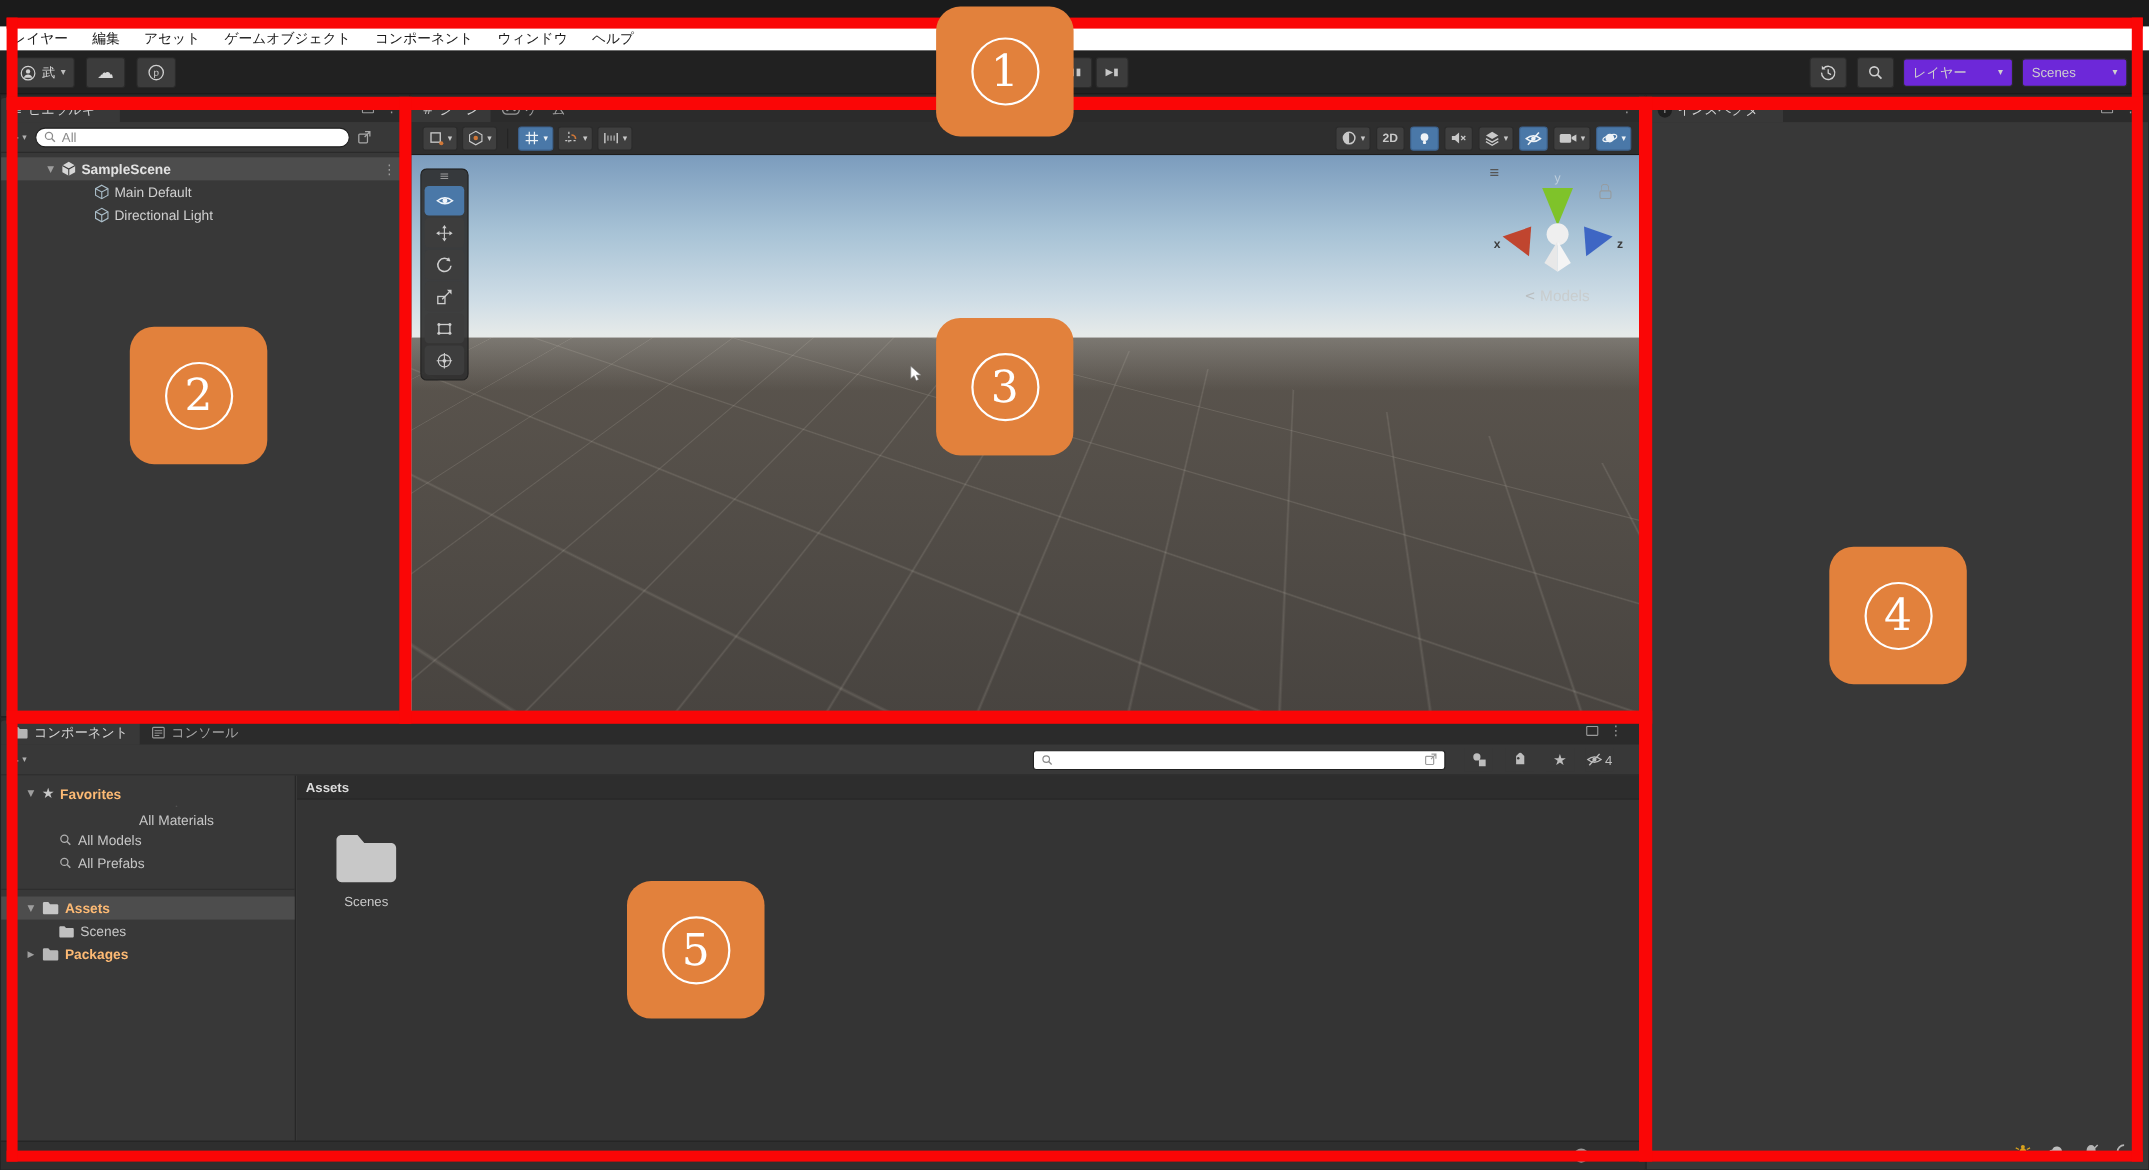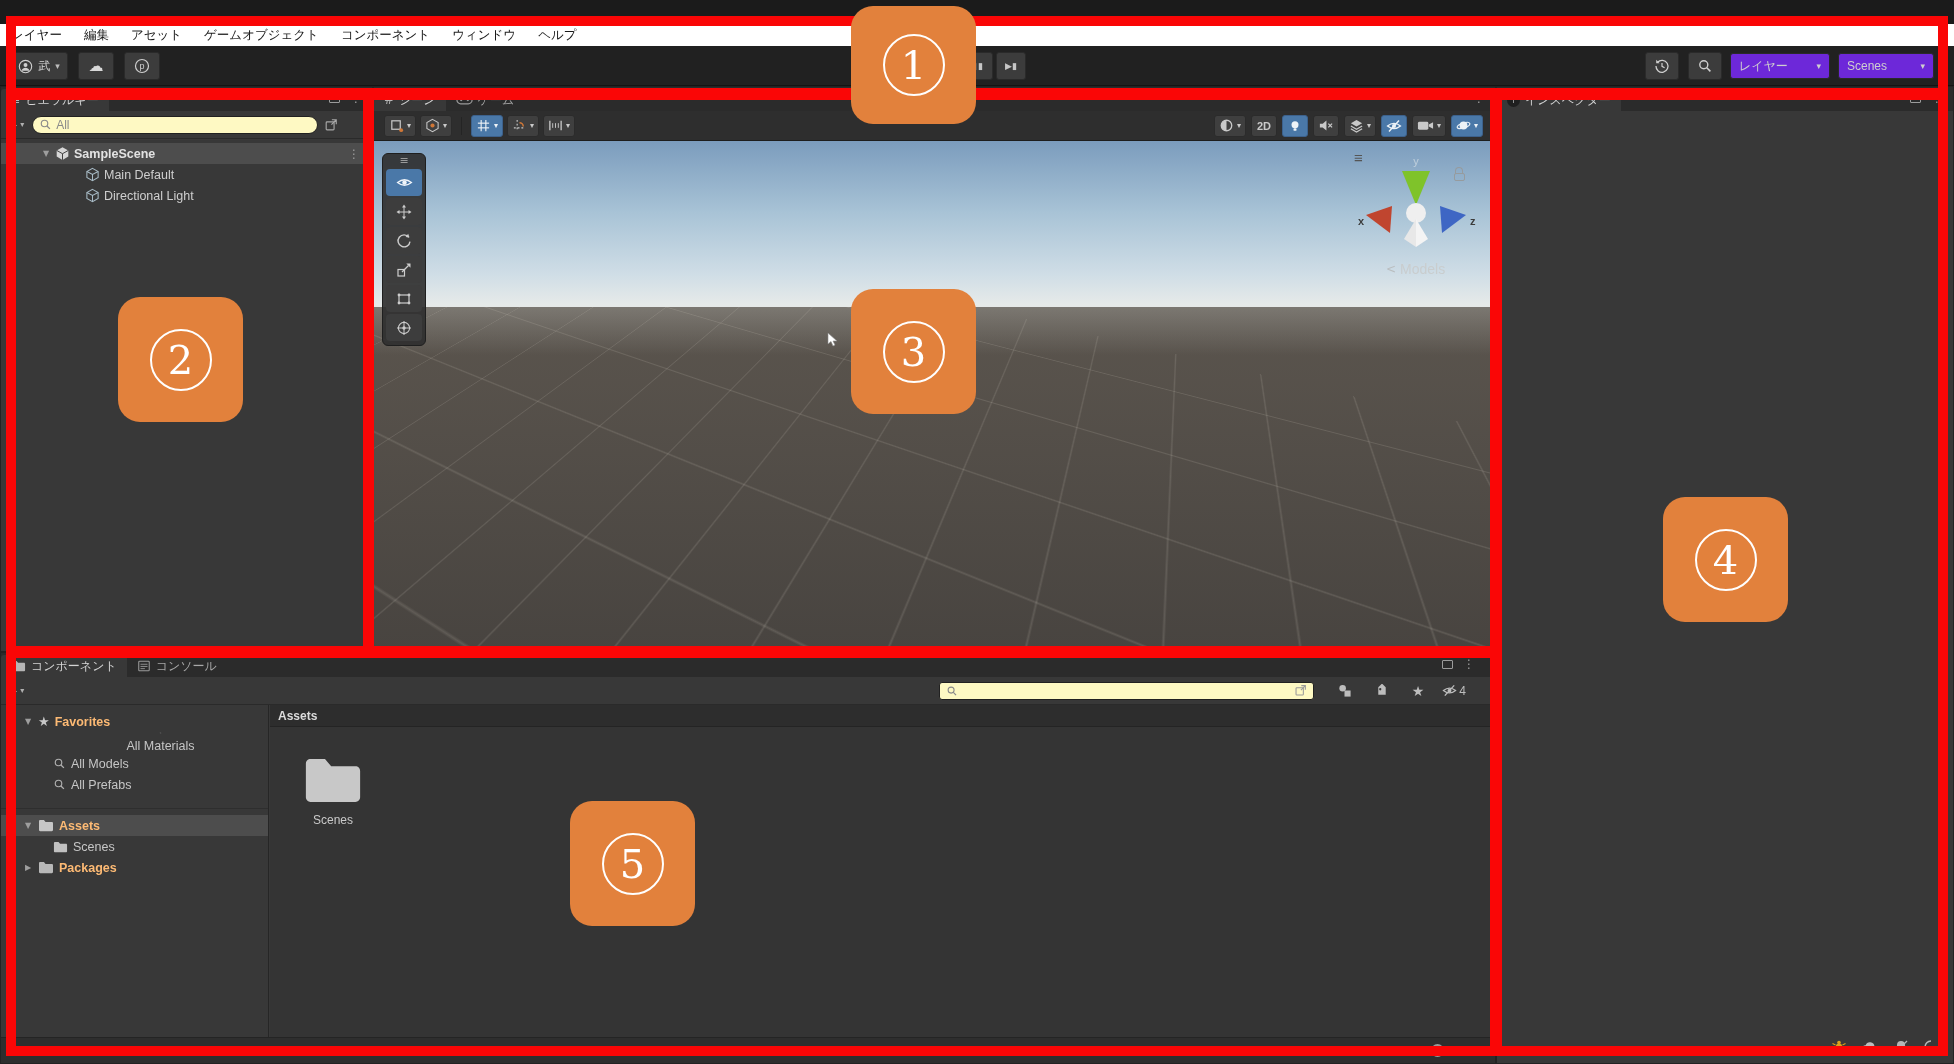--- a/index.html
+++ b/index.html
@@ -29,21 +29,21 @@
        border-radius:3px 3px 0 0;}
   .tab.active{background:#383838;color:#d4d4d4;}
   .winctl{position:absolute;top:4px;display:flex;align-items:center;gap:10px;color:#9b9b9b;}
   .boxico{width:11px;height:9px;border:1px solid #9b9b9b;border-radius:1px;display:inline-block;}
   .kebab{font-size:12px;color:#9b9b9b;}
 
   .toolrow{position:absolute;left:0;top:24px;right:0;height:28px;background:#383838;
            border-bottom:1px solid #2a2a2a;display:flex;align-items:center;}
   .plusbtn{display:flex;align-items:center;gap:3px;color:#cfcfcf;padding:0 8px;font-size:14px;}
   .plusbtn .dd{font-size:8px;color:#b0b0b0;}
-  .searchfield{height:18px;background:#fef9c3;border:1px solid #212121;border-radius:10px;
+  .searchfield{height:18px;background:#ffffff;border:1px solid #212121;border-radius:10px;
                display:flex;align-items:center;color:#8a8a8a;padding:0 6px;gap:4px;}
 
   
   .hrow{position:relative;height:21px;display:flex;align-items:center;gap:4px;font-size:12.5px;color:#cfcfcf;}
   .hrow.sel{background:#4d4d4d;}
   .expander{font-size:8px;color:#9e9e9e;width:10px;text-align:center;}
   .treeico{display:inline-flex;width:15px;height:15px;color:#a9bcc7;}
 
   
   .scenetools{position:absolute;left:0;top:24px;right:0;height:30px;background:#2e2e2e;

